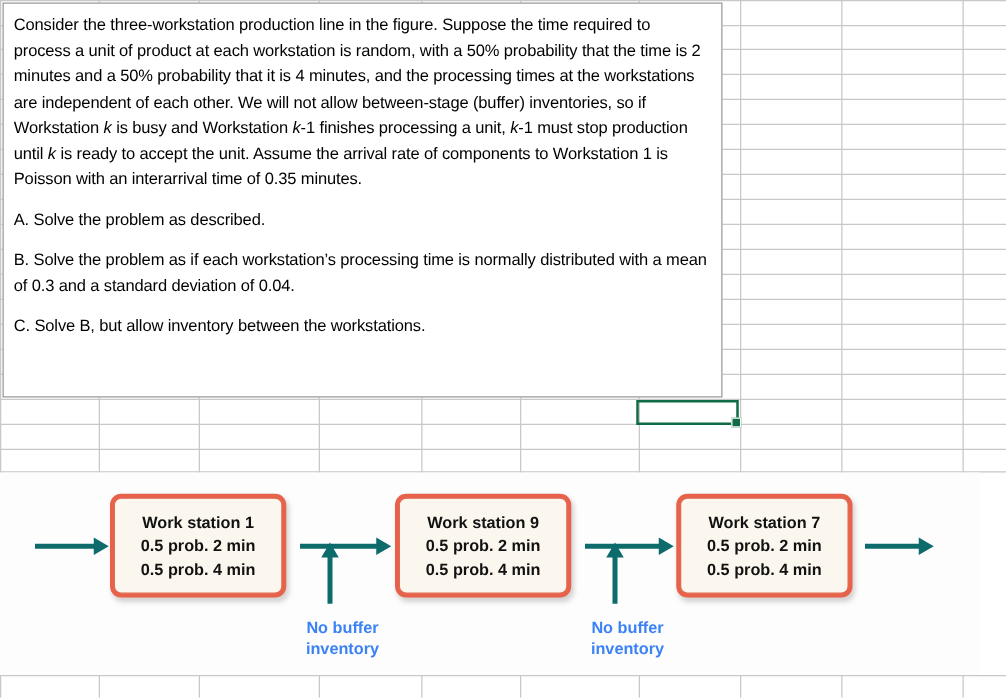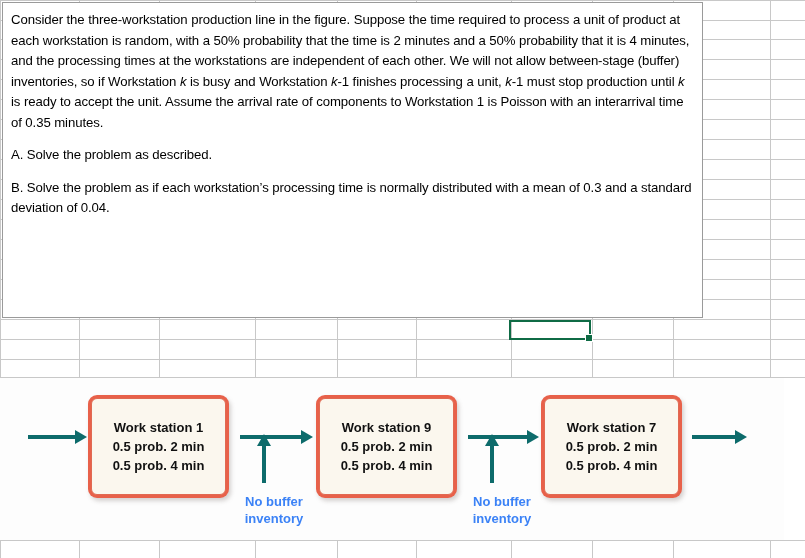--- a/index.html
+++ b/index.html
@@ -57,21 +57,21 @@
     background: #0f6b45;
     border: 1px solid #ffffff;
     box-sizing: content-box;
   }
 
   
   #question-box {
     position: absolute;
     left: 2px;
     top: 2px;
-    width: 701px;
+    width: 576px;
     height: 316px;
     background: #ffffff;
     border: 1px solid #9a9a9a;
     box-sizing: border-box;
     z-index: 10;
     padding: 7px 10px 0 8px;
   }
   #question-box p {
     margin: 0;
     font-size: 13.2px;
@@ -96,21 +96,21 @@
     background: #fdfdfd;
     z-index: 8;
     overflow: hidden;
   }
 
   
   .ws-box {
     position: absolute;
     top: 17px;
     width: 141px;
-    height: 103px;
+    height: 83px;
     box-sizing: border-box;
     background: #e8614a;
     border-radius: 9px;
     padding: 3px;
     box-shadow: 2px 3px 4px rgba(120,110,105,0.30);
   }
   .ws-box .inner-rule {
     position: absolute;
     left: 4px;
     top: 4px;
@@ -239,20 +239,21 @@
   </div>
 
 <div id="selected-cell" style="left: 509px; top: 320px; width: 82px; height: 20px;">
   <span class="fill-handle"></span>
 </div>
 
 <div id="question-box">
   <p>Consider the three-workstation production line in the figure. Suppose the time required to process a unit of product at each workstation is random, with a 50% probability that the time is 2 minutes and a 50% probability that it is 4 minutes, and the processing times at the workstations are independent of each other. We will not allow between-stage (buffer) inventories, so if Workstation <i>k</i> is busy and Workstation <i>k</i>-1 finishes processing a unit, <i>k</i>-1 must stop production until <i>k</i> is ready to accept the unit. Assume the arrival rate of components to Workstation 1 is Poisson with an interarrival time of 0.35 minutes.</p>
   <p class="spaced">A. Solve the problem as described.</p>
   <p class="spaced">B. Solve the problem as if each workstation’s processing time is normally distributed with a mean of 0.3 and a standard deviation of 0.04.</p>
+  <p class="spaced">C. Solve B, but allow inventory between the workstations.</p>
 </div>
 
 <div id="figure">
 
   <div class="arrow-h" id="arrow-in">
       <span class="head"></span>
     </div>
 
   <div class="ws-box" id="ws-box-1">
     <div class="inner-rule"></div>

